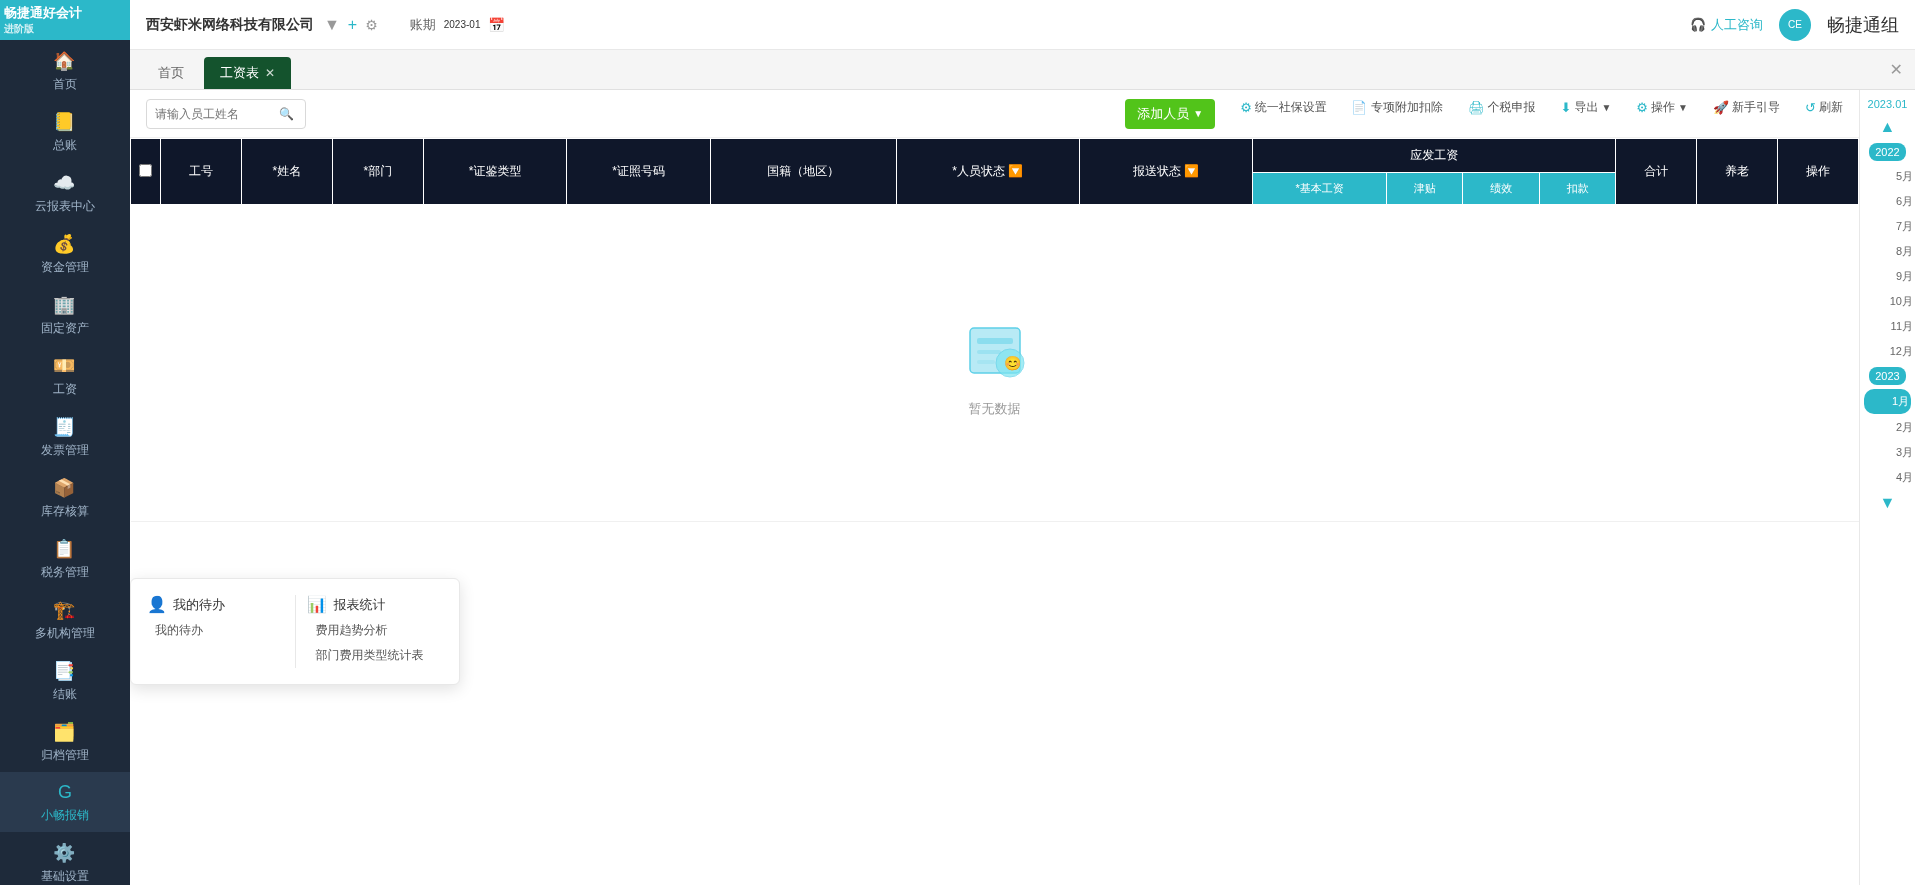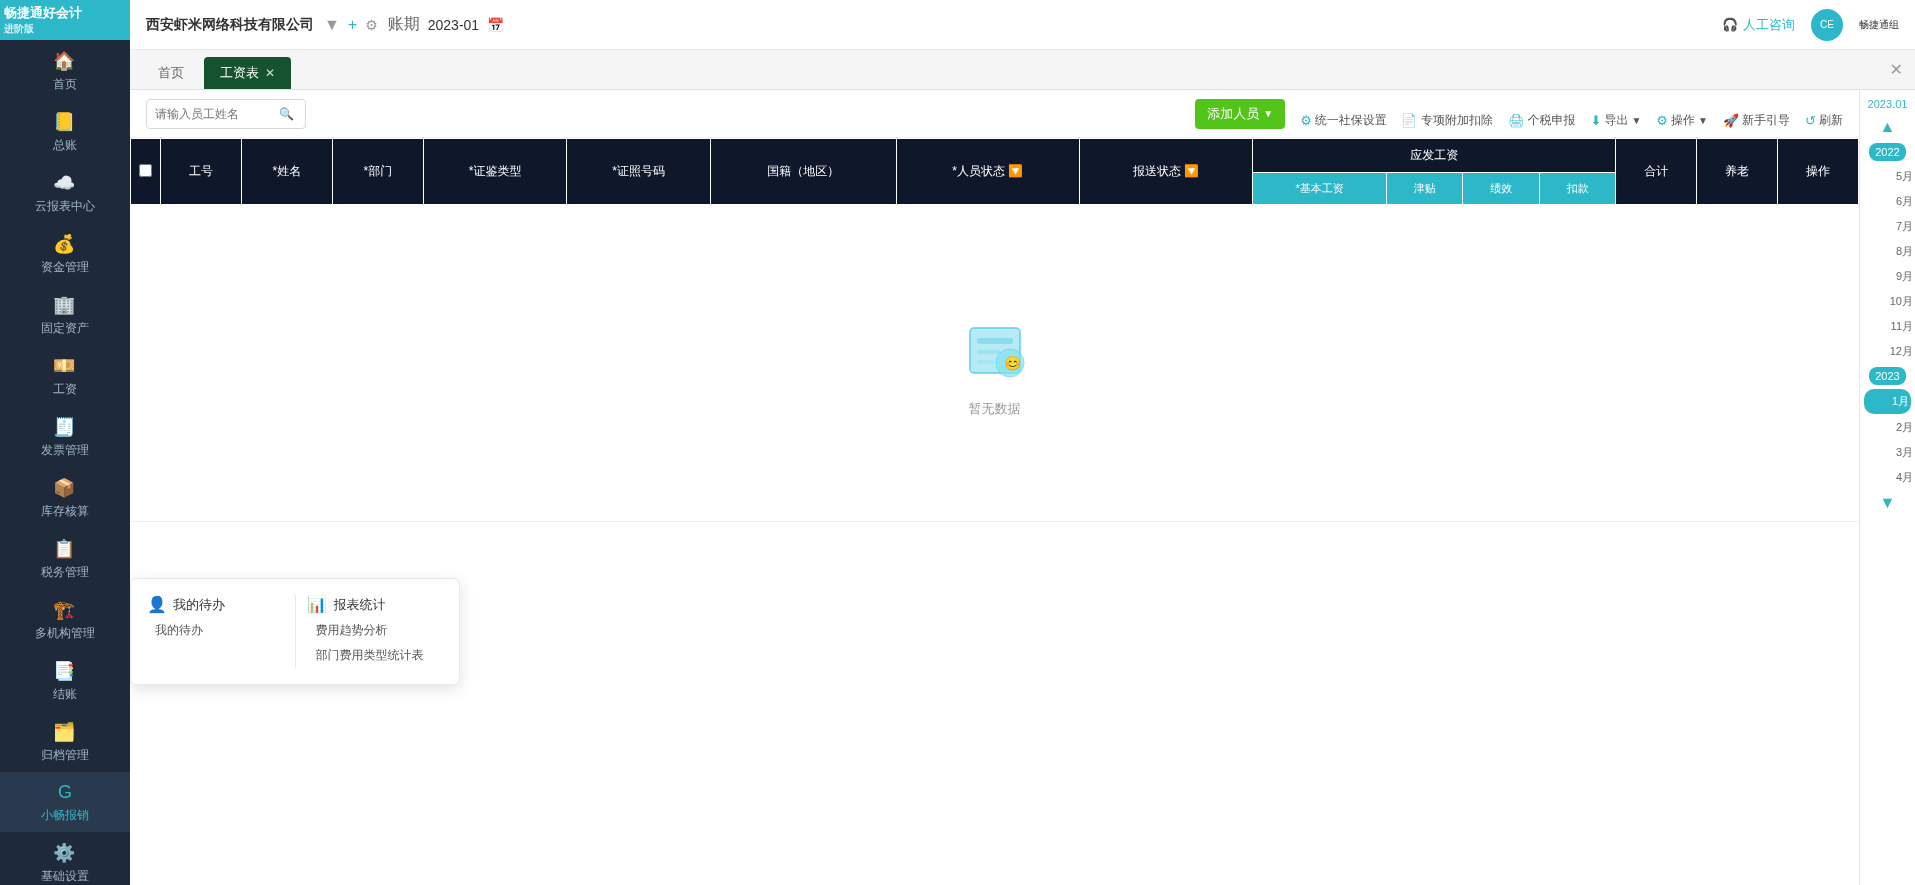--- a/index.html
+++ b/index.html
@@ -60,26 +60,26 @@
       border-bottom: 1px solid #e8e8e8;
       gap: 8px;
     }
     .company-name {
       color: #333;
       font-size: 14px;
       font-weight: 700;
     }
     .company-dropdown { color: #999; cursor: pointer; margin-left: 2px; }
     .topbar-icon { color: #999; cursor: pointer; font-size: 14px; }
-    .period-label { color: #666; font-size: 16px; margin-left: 2px; }
-    .period-value { color: #333; font-size: 14px; font-weight: 500; }
+    .period-label { color: #666; font-size: 13px; margin-left: 24px; }
+    .period-value { color: #333; font-size: 10px; font-weight: 500; }
     .topbar-right { margin-left: auto; display: flex; align-items: center; gap: 16px; }
     .service-btn { color: #2cb8c9; font-size: 13px; cursor: pointer; display: flex; align-items: center; gap: 4px; }
     .user-avatar { width: 32px; height: 32px; background: #2cb8c9; border-radius: 50%; display: flex; align-items: center; justify-content: center; color: white; font-size: 12px; }
-    .user-name { color: #333; font-size: 10px; }
+    .user-name { color: #333; font-size: 18px; }
 
     
     .tabbar {
       height: 40px;
       background: #f5f5f5;
       display: flex;
       align-items: flex-end;
       padding: 0 12px;
       border-bottom: 1px solid #e0e0e0;
       gap: 4px;
@@ -135,21 +135,21 @@
     }
     .search-box input {
       border: none;
       outline: none;
       font-size: 12px;
       color: #999;
       width: 120px;
       background: transparent;
     }
     .search-icon { color: #bbb; font-size: 12px; }
-    .toolbar-right { margin-left: auto; display: flex; align-items: flex-end; gap: 15px; }
+    .toolbar-right { margin-left: auto; display: flex; align-items: flex-start; gap: 25px; }
     .btn-add-person {
       background: #52c41a;
       color: #fff;
       border: none;
       border-radius: 4px;
       padding: 6px 12px;
       font-size: 13px;
       cursor: pointer;
       display: flex;
       align-items: center;

